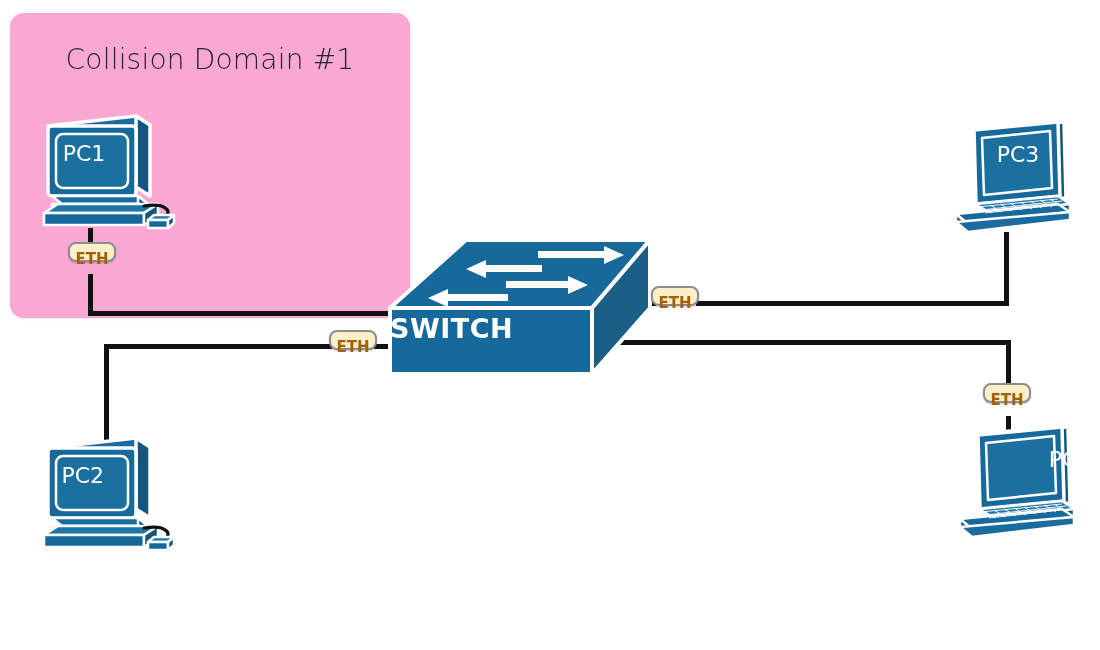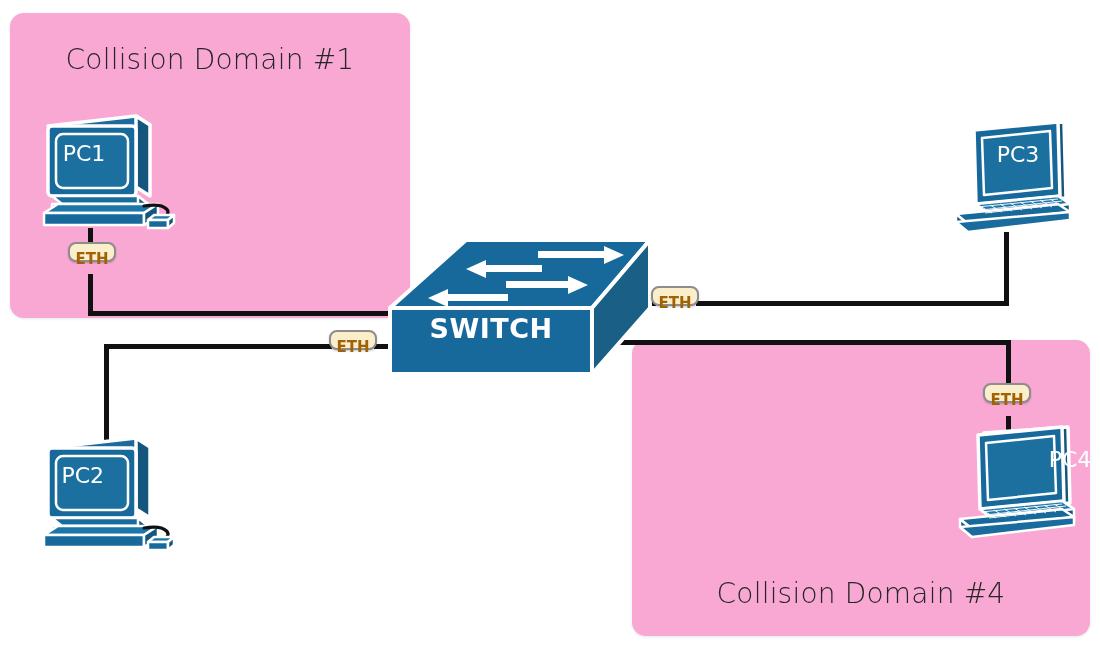--- a/index.html
+++ b/index.html
@@ -71,21 +71,20 @@
   
   .switch-wrap {
     position: absolute;
     z-index: 5;
   }
   .switch-label {
     position: absolute;
     left: 0;
     top: 77px;
     width: 200px;
-    text-align: center;
     font-family: "DejaVu Sans", sans-serif;
     font-weight: bold;
     font-size: 27px;
     color: #ffffff;
     letter-spacing: 0.5px;
     pointer-events: none;
   }
 
   
   .device {
@@ -106,23 +105,20 @@
 <body>
 
 <div id="canvas">
 
   <div class="domain-box" style="left:10px; top:13px; width:400px; height:305px;">
     <div class="domain-label label-top">Collision Domain #1</div>
   </div>
 
 
 
-  <div class="domain-box" style="left:632px; top:340px; width:458px; height:296px;">
-    <div class="domain-label label-bottom">Collision Domain #4</div>
-  </div>
 
   <div class="cable cable-v" style="left:88px; top:228px; height:18px;"></div>
 
   <div class="cable cable-v" style="left:88px; top:274px; height:42px;"></div>
 
   <div class="cable cable-h" style="left:88px; top:311px; width:306px;"></div>
 
   <div class="cable cable-v" style="left:104px; top:344px; height:108px;"></div>
 
   <div class="cable cable-h" style="left:104px; top:344px; width:228px;"></div>

